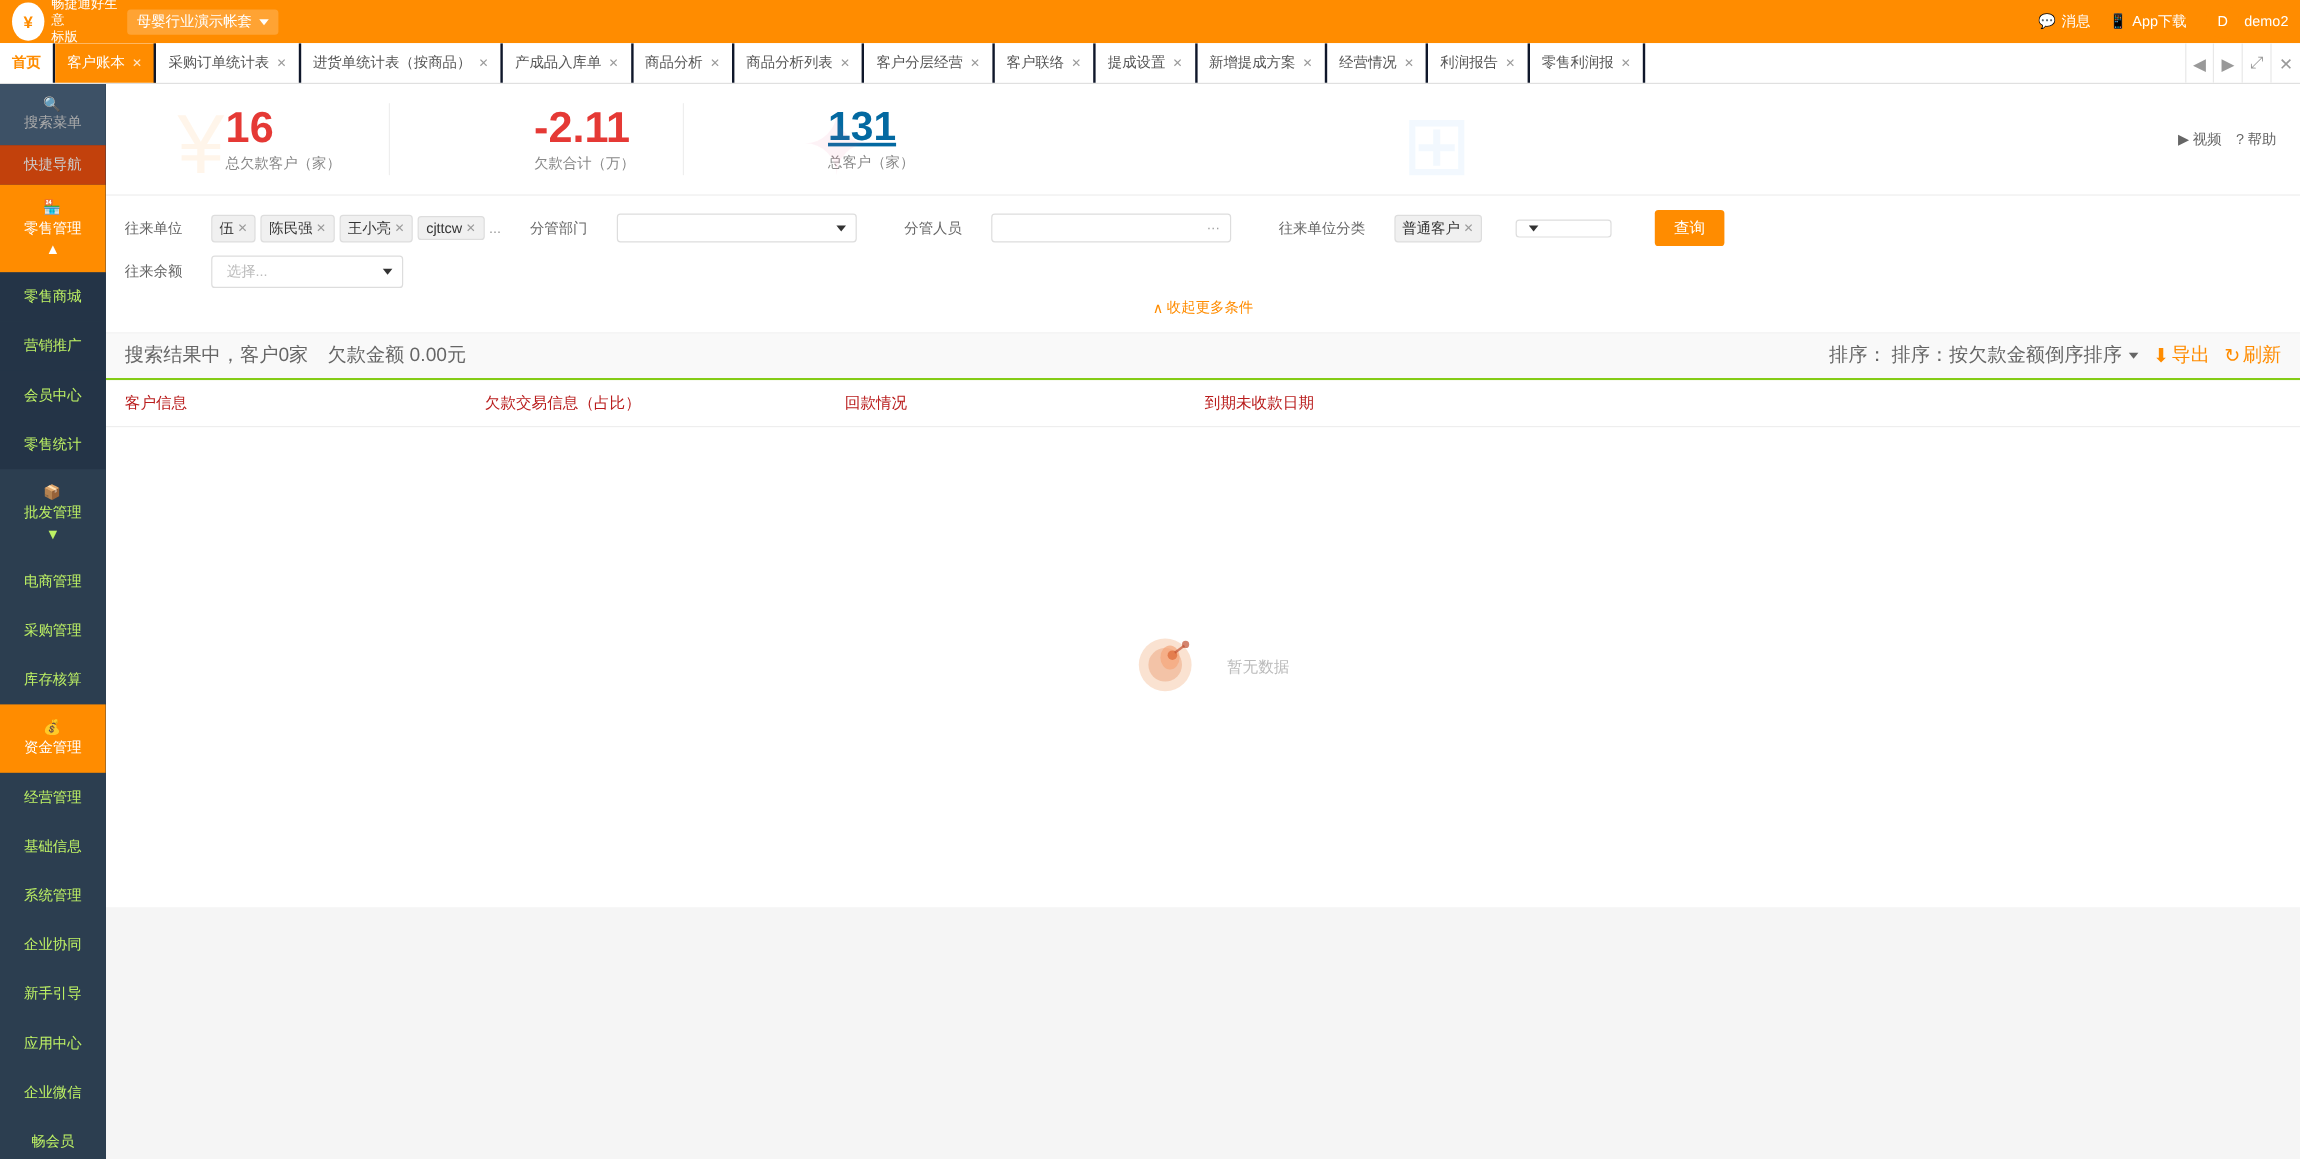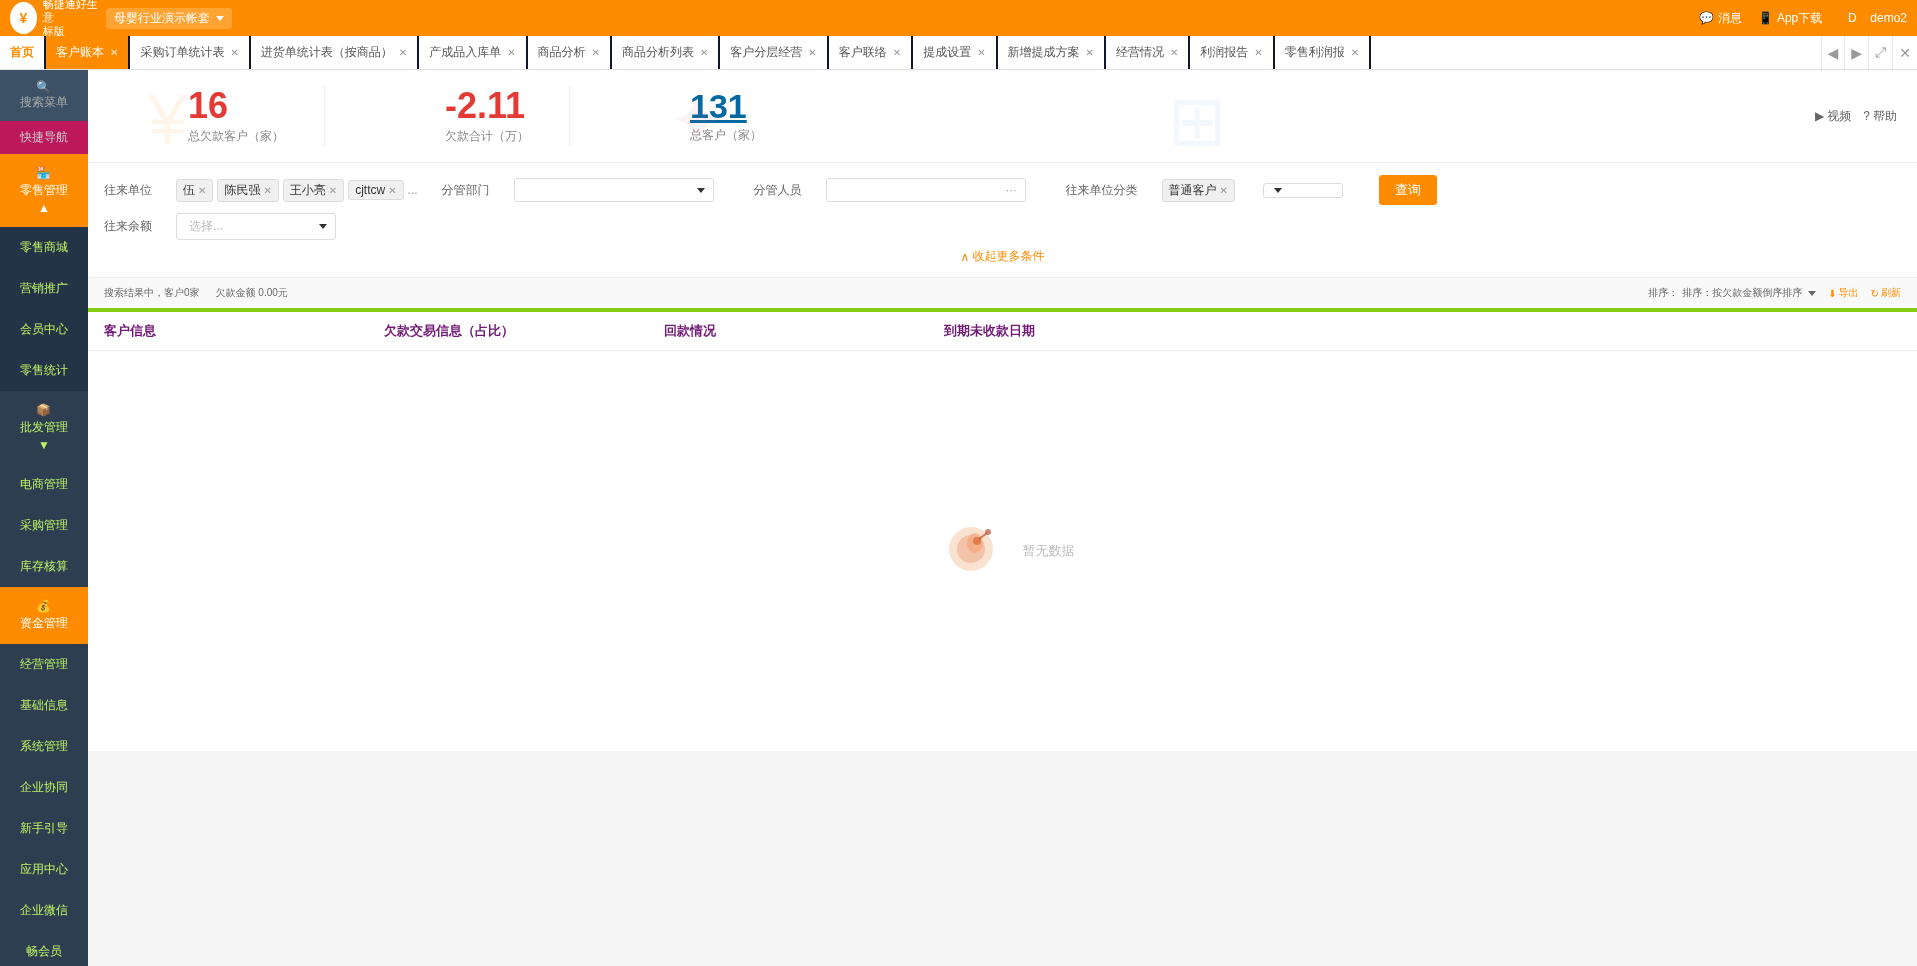--- a/index.html
+++ b/index.html
@@ -24,21 +24,21 @@
     .tab-item.active .tab-close { color: rgba(255,255,255,0.8); }
     .tab-nav-btn { padding: 0 6px; height: 34px; display: flex; align-items: center; cursor: pointer; color: #999; font-size: 14px; border-left: 1px solid #e8e8e8; }
     .tab-controls { margin-left: auto; display: flex; }
 
     
     .main-area { display: flex; flex: 1; overflow: hidden; }
 
     
     .sidebar { width: 88px; background: #2c3e50; display: flex; flex-direction: column; flex-shrink: 0; overflow-y: auto; }
     .sidebar-search { background: #3d5166; color: #aaa; padding: 10px 0; text-align: center; font-size: 12px; cursor: pointer; }
-    .sidebar-nav { background: #be185d; color: #ccc; padding: 8px 0; text-align: center; font-size: 12px; cursor: pointer; }
+    .sidebar-nav { background: #c2410c; color: #ccc; padding: 8px 0; text-align: center; font-size: 12px; cursor: pointer; }
     .sidebar-item { color: #bef264; padding: 12px 0; text-align: center; font-size: 12px; cursor: pointer; display: flex; flex-direction: column; align-items: center; gap: 2px; }
     .sidebar-item.active { background: #ff8c00; color: white; }
     .sidebar-section { background: #243447; }
 
     
     .content-panel { flex: 1; overflow-y: auto; background: #f5f5f5; display: flex; flex-direction: column; }
 
     
     .stats-header { background: white; padding: 16px 20px; display: flex; align-items: center; border-bottom: 1px solid #eee; position: relative; }
     .stat-block { display: flex; flex-direction: column; align-items: flex-start; padding: 0 40px 0 0; }
@@ -56,29 +56,29 @@
     .filter-label { color: #666; font-size: 12px; white-space: nowrap; }
     .filter-tag-group { display: flex; align-items: center; gap: 4px; flex-wrap: wrap; }
     .filter-tag { background: #f0f0f0; border: 1px solid #ddd; border-radius: 3px; padding: 2px 6px; font-size: 12px; display: flex; align-items: center; gap: 3px; }
     .filter-tag .close { color: #999; cursor: pointer; font-size: 10px; }
     .filter-more { color: #999; cursor: pointer; font-size: 12px; }
     .filter-select { border: 1px solid #ddd; border-radius: 3px; padding: 4px 8px; font-size: 12px; min-width: 120px; display: flex; align-items: center; justify-content: space-between; cursor: pointer; background: white; }
     .collapse-btn { color: #ff8c00; cursor: pointer; font-size: 12px; display: flex; align-items: center; gap: 3px; justify-content: center; margin-top: 4px; }
     .query-btn { background: #ff8c00; color: white; border: none; border-radius: 3px; padding: 6px 16px; font-size: 13px; cursor: pointer; white-space: nowrap; }
 
     
-    .results-bar { background: #f9f9f9; border-bottom: 4px solid #84cc16; padding: 8px 16px; display: flex; align-items: center; justify-content: space-between; font-size: 10px; color: #666; }
+    .results-bar { background: #f9f9f9; border-bottom: 2px solid #84cc16; padding: 8px 16px; display: flex; align-items: center; justify-content: space-between; font-size: 16px; color: #666; }
     .results-bar-left { display: flex; gap: 16px; }
     .results-bar-right { display: flex; align-items: center; gap: 12px; }
     .sort-select { display: flex; align-items: center; gap: 4px; cursor: pointer; }
     .action-link { color: #ff8c00; cursor: pointer; display: flex; align-items: center; gap: 2px; }
 
     
     .data-table { background: white; margin: 0; }
-    .table-header { display: grid; grid-template-columns: 280px 280px 280px 280px; padding: 10px 16px; border-bottom: 1px solid #eee; font-size: 13px; font-weight: bold; color: #701a75; background: white; }
+    .table-header { display: grid; grid-template-columns: 280px 280px 280px 280px; padding: 10px 16px; border-bottom: 1px solid #eee; font-size: 13px; font-weight: normal; color: #b91c1c; background: white; gap: 20px; }
     .table-body { min-height: 400px; display: flex; flex-direction: column; align-items: center; justify-content: center; padding: 40px; }
     .empty-state { display: flex; flex-direction: row; align-items: center; gap: 12px; color: #bbb; font-size: 13px; }
     .empty-icon { width: 80px; height: 80px; }
 
     
     .avatar { width: 28px; height: 28px; border-radius: 50%; background: #ff8c00; display: flex; align-items: center; justify-content: center; color: white; font-size: 12px; }
 
     .chevron-down { display: inline-block; border-left: 4px solid transparent; border-right: 4px solid transparent; border-top: 5px solid currentColor; margin-left: 2px; vertical-align: middle; }
   </style>
 </head>

